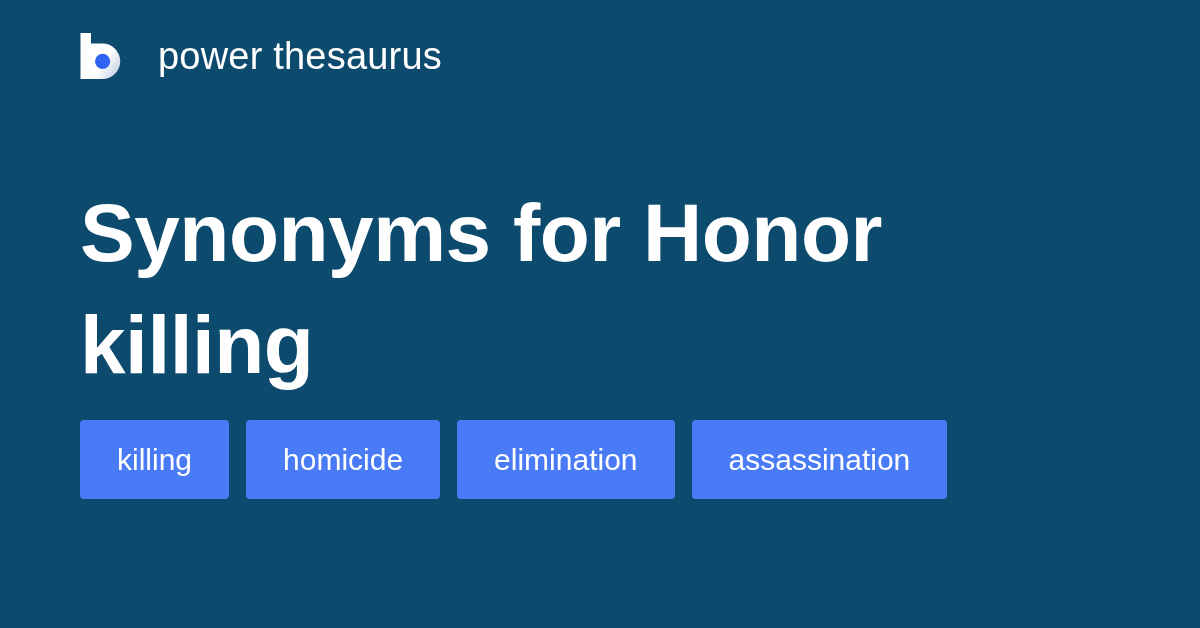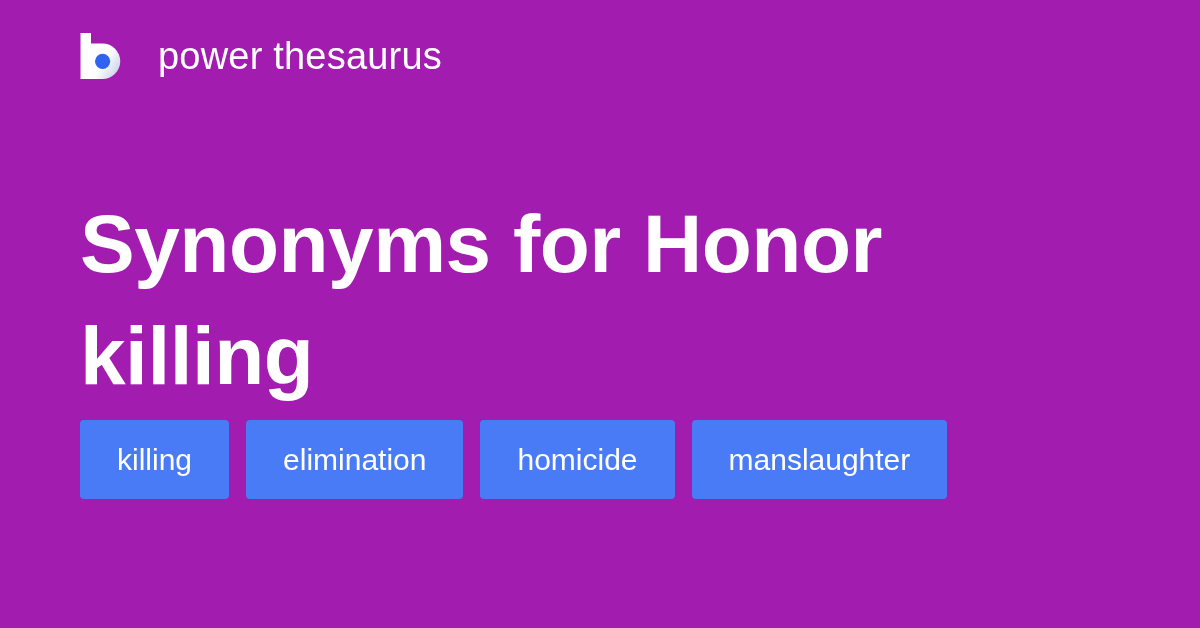--- a/index.html
+++ b/index.html
@@ -11,21 +11,21 @@
     height: 628px;
     overflow: hidden;
     font-family: "Liberation Sans", sans-serif;
     background: #2f63f2;
   }
 
   .card {
     position: relative;
     width: 1200px;
     height: 628px;
-    background: #a21caf;
+    background: #0c4a6e;
     box-sizing: border-box;
   }
 
   
   .brand {
     position: absolute;
     left: 80px;
     top: 30px;
     display: flex;
     align-items: center;
@@ -46,21 +46,21 @@
     font-weight: 400;
     letter-spacing: 0.2px;
     line-height: 46px;
     white-space: nowrap;
   }
 
   
   .headline {
     position: absolute;
     left: 80px;
-    top: 133px;
+    top: 122px;
     width: 1040px;
     color: #ffffff;
     font-size: 82px;
     font-weight: 700;
     line-height: 112px;
     letter-spacing: -0.5px;
   }
   .headline .line {
     display: block;
     white-space: nowrap;
@@ -118,18 +118,18 @@
     <span class="brand-name">power thesaurus</span>
   </div>
 
   <h1 class="headline">
     <span class="line">Synonyms for Honor</span>
     <span class="line">killing</span>
   </h1>
 
   <div class="chips">
     <span class="chip">killing</span>
+    <span class="chip">homicide</span>
     <span class="chip">elimination</span>
-    <span class="chip">homicide</span>
-    <span class="chip">manslaughter</span>
+    <span class="chip">assassination</span>
   </div>
 
 </div>
 
 </body></html>

